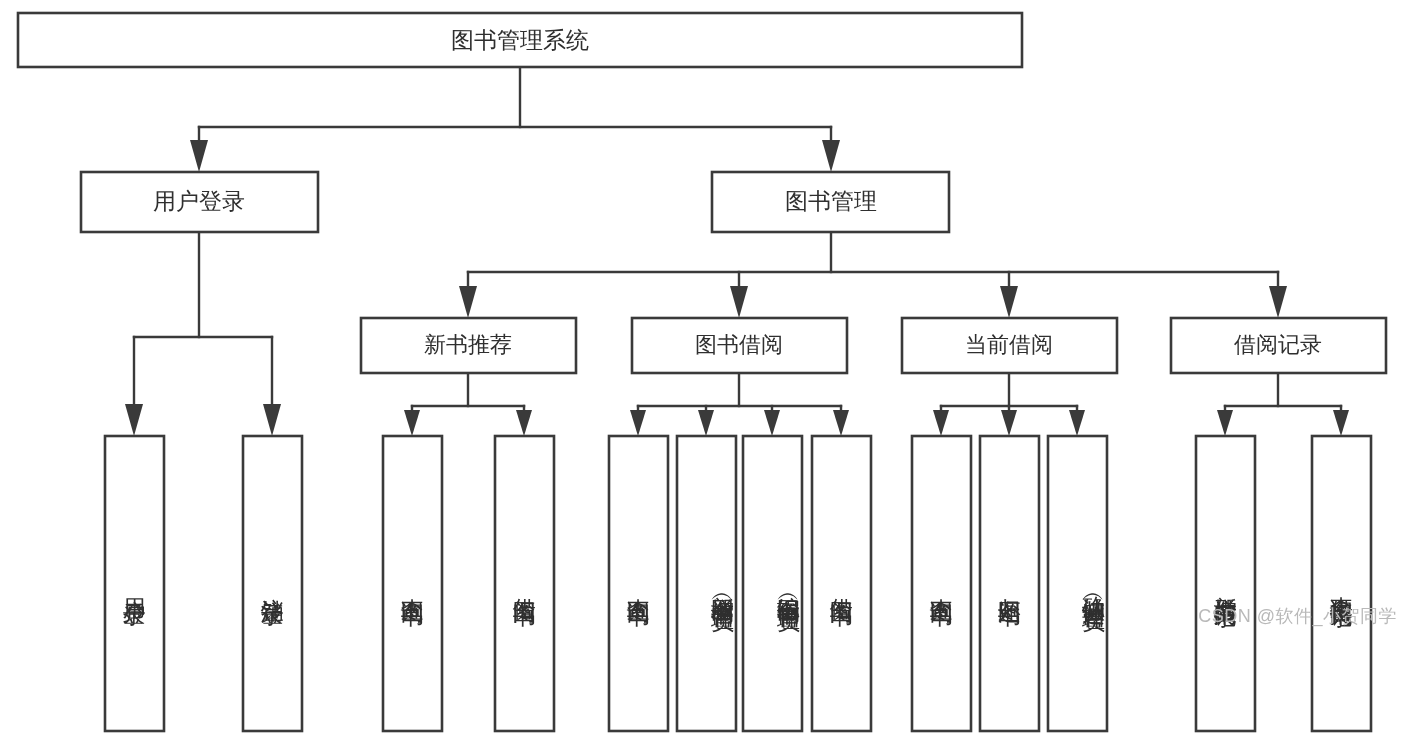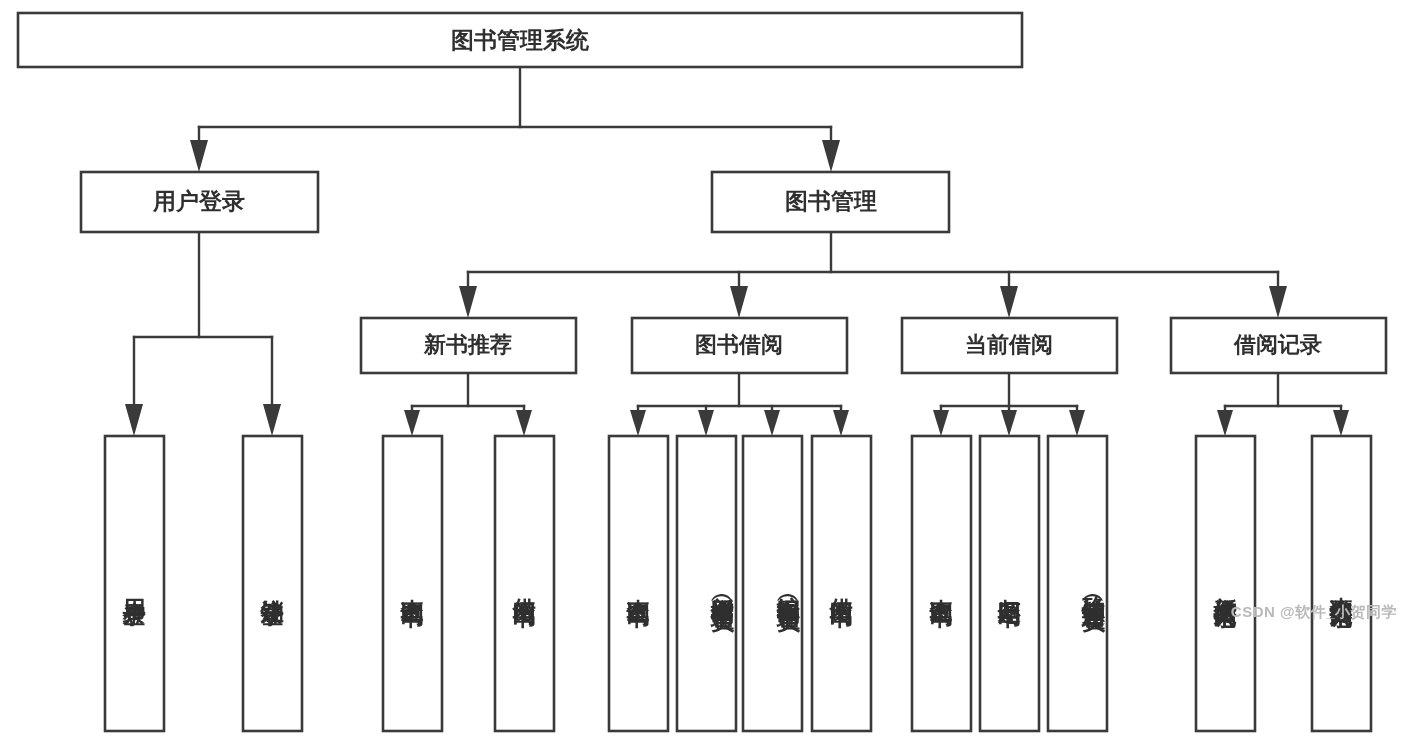--- a/index.html
+++ b/index.html
@@ -11,21 +11,20 @@
     width: 1405px;
     height: 747px;
     font-family: "Liberation Sans", "DejaVu Sans", sans-serif;
     overflow: hidden;
     position: relative;
   }
   #diagram-root {
     position: relative;
     width: 1405px;
     height: 642px;
-    font-weight: bold;
   }
   svg.flow {
     position: absolute;
     top: 0;
     left: 0;
     width: 1405px;
     height: 747px;
   }
   .node-box {
     fill: #ffffff;
@@ -64,23 +63,23 @@
     display: flex;
     align-items: center;
     justify-content: center;
     text-align: center;
     white-space: nowrap;
     pointer-events: none;
   }
   #watermark {
     position: absolute;
     right: 8px;
-    bottom: 20px;
-    font-family: "Liberation Sans", "DejaVu Sans", sans-serif;
-    font-size: 15px;
+    bottom: 14px;
+    font-family: "Liberation Sans", "DejaVu Sans", sans-serif;
+    font-size: 18px;
     color: #b9b9b9;
     white-space: nowrap;
     letter-spacing: 0.5px;
   }
 </style>
 </head>
 <body>
 
 <div id="diagram-root">
 

